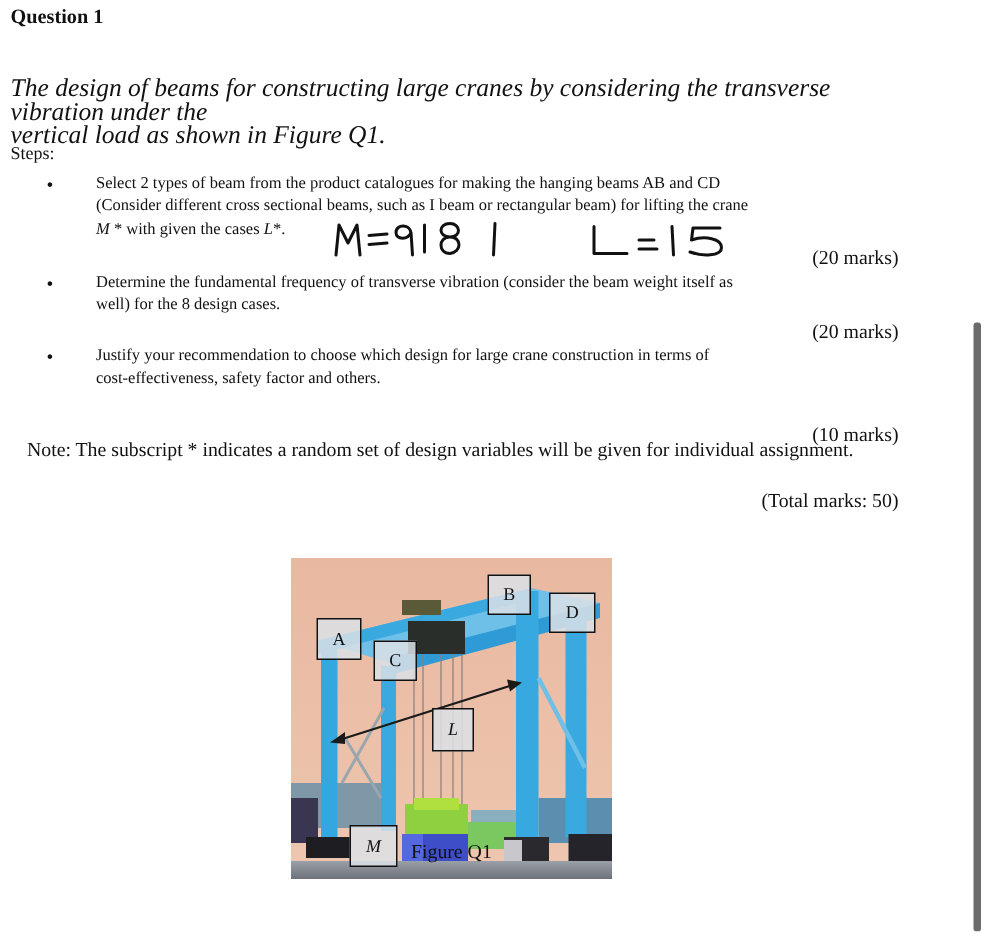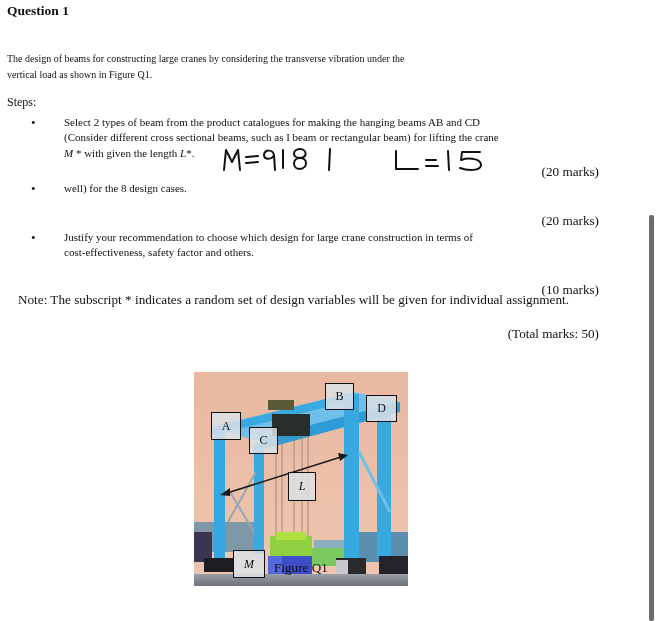--- a/index.html
+++ b/index.html
@@ -4,21 +4,21 @@
 <style>
   html, body { margin: 0; padding: 0; }
   body {
     width: 658px; height: 621px; overflow: hidden;
     background: #ffffff; position: relative;
     font-family: "Liberation Serif", "DejaVu Serif", serif;
     color: #111;
   }
   .abs { position: absolute; }
   .q-title { left: 7px; top: 3px; font-size: 13.5px; font-weight: bold; }
-  .intro { left: 7px; top: 51px; width: 580px; font-size: 10px; line-height: 15.5px; }
+  .intro { left: 7px; top: 51px; width: 580px; font-size: 17px; line-height: 15.5px; font-style: italic; }
   .steps-label { left: 7px; top: 95px; font-size: 12px; }
   .bullet { left: 31px; font-size: 13px; }
   .step-text { left: 64px; width: 560px; font-size: 11px; line-height: 15.3px; }
   .marks { font-size: 13.2px; right: 59px; text-align: right; padding-left: 46px; }
   .note { left: 18px; top: 292px; font-size: 13.2px; }
   .total { right: 59px; top: 326px; font-size: 13.2px; }
   .hand { pointer-events: none; }
   .figure { left: 194px; top: 372px; width: 214px; height: 214px; overflow: hidden; }
   .caption { left: 274px; top: 560px; font-size: 13.2px; }
   .scrollbar { left: 649px; top: 215px; width: 5px; height: 406px; background: #6b6b6b; border-radius: 2px; }
@@ -40,21 +40,21 @@
   <div>The design of beams for constructing large cranes by considering the transverse vibration under the</div>
   <div>vertical load as shown in Figure Q1.</div>
 </div>
 
 <div class="abs steps-label">Steps:</div>
 
 <div class="abs bullet" style="top:115px;">•</div>
 <div class="abs step-text" style="top:115px;">
   <div>Select 2 types of beam from the product catalogues for making the hanging beams AB and CD</div>
   <div>(Consider different cross sectional beams, such as I beam or rectangular beam) for lifting the crane</div>
-  <div><span class="ital">M</span><span> * with given the length </span><span class="ital">L</span><span>*.</span></div>
+  <div><span class="ital">M</span><span> * with given the cases </span><span class="ital">L</span><span>*.</span></div>
 </div>
 <div class="abs marks" style="top:164px;">(20 marks)</div>
 
 <svg class="abs hand" style="left:220px; top:144px;" width="120" height="30" viewBox="0 0 120 30">
   <title>M=9181</title>
   <g fill="none" stroke="#111" stroke-width="2" stroke-linecap="round" stroke-linejoin="round">
 
     <path d="M4 26 L6 6 L12 18 L18 6 L20 26"></path>
 
     <path d="M26 13 L38 12"></path>
@@ -80,20 +80,21 @@
       <path d="M36 20 L48 20"></path>
 
     <path d="M58 5 L59 24"></path>
 
     <path d="M90 6 L72 6 L71 14 C80 11 91 13 91 19 C91 25 78 25 70 22"></path>
   </g>
 </svg>
 
 <div class="abs bullet" style="top:181px;">•</div>
 <div class="abs step-text" style="top:181px;">
+  <div>Determine the fundamental frequency of transverse vibration (consider the beam weight itself as</div>
   <div>well) for the 8 design cases.</div>
 </div>
 <div class="abs marks" style="top:213px;">(20 marks)</div>
 
 <div class="abs bullet" style="top:230px;">•</div>
 <div class="abs step-text" style="top:230px;">
   <div>Justify your recommendation to choose which design for large crane construction in terms of</div>
   <div>cost-effectiveness, safety factor and others.</div>
 </div>
 <div class="abs marks" style="top:262px;margin-top:20px;">(10 marks)</div>

